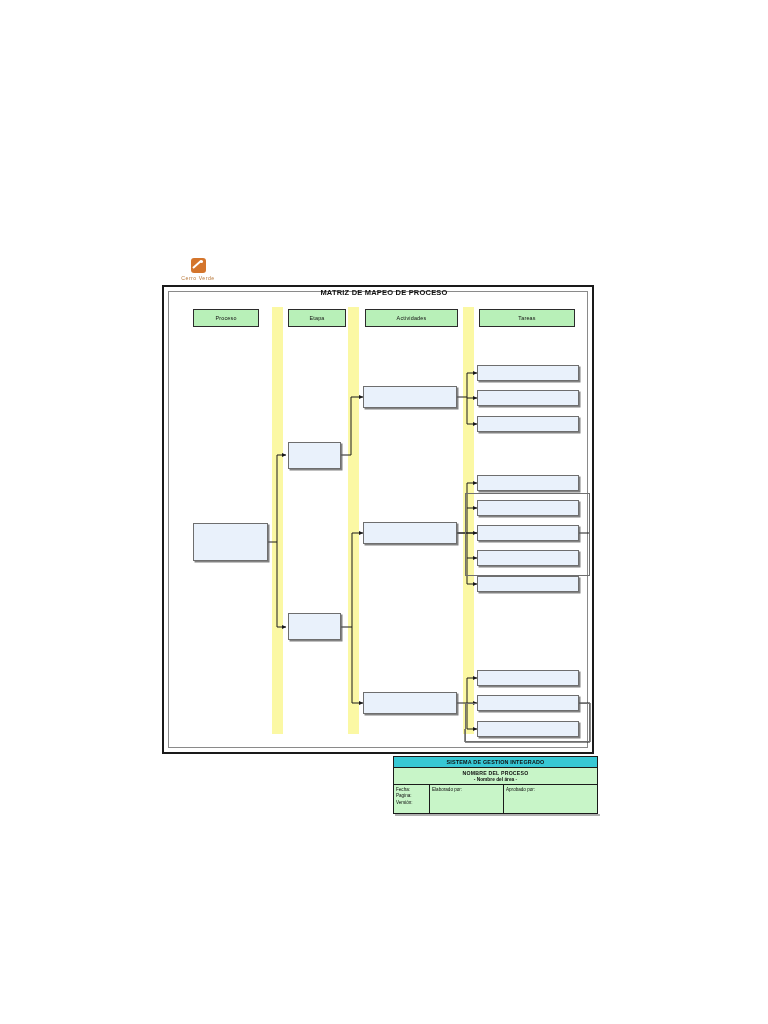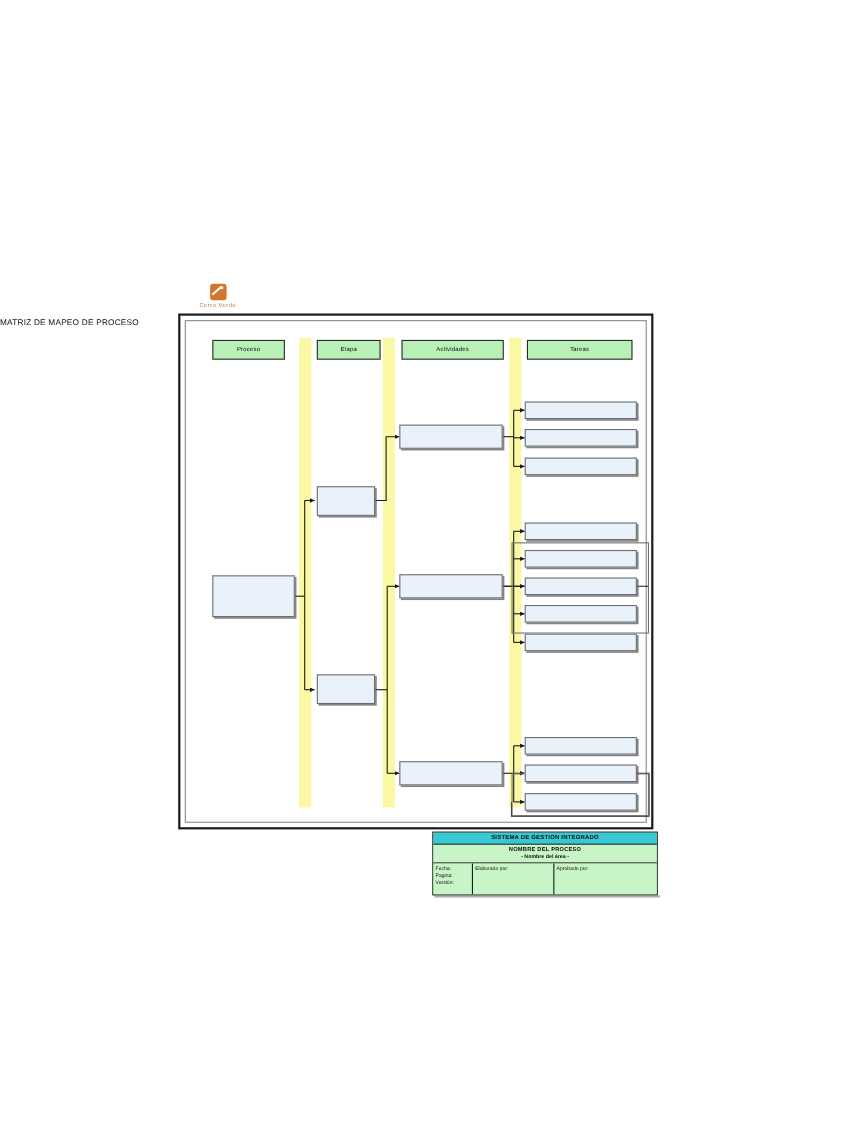--- a/index.html
+++ b/index.html
@@ -81,22 +81,23 @@
     bottom: 4px;
     border: 1px solid #8a8a8a;
     box-sizing: border-box;
   }
 
   .matrix-title {
     position: absolute;
     left: 0;
     top: 288px;
     width: 768px;
+    text-align: center;
     font-size: 7.5px;
-    font-weight: normal;
+    font-weight: bold;
     color: #111111;
     letter-spacing: 0.2px;
   }
 
   
   .band {
     position: absolute;
     background: #fbf8a4;
     top: 307px;
     height: 427px;

